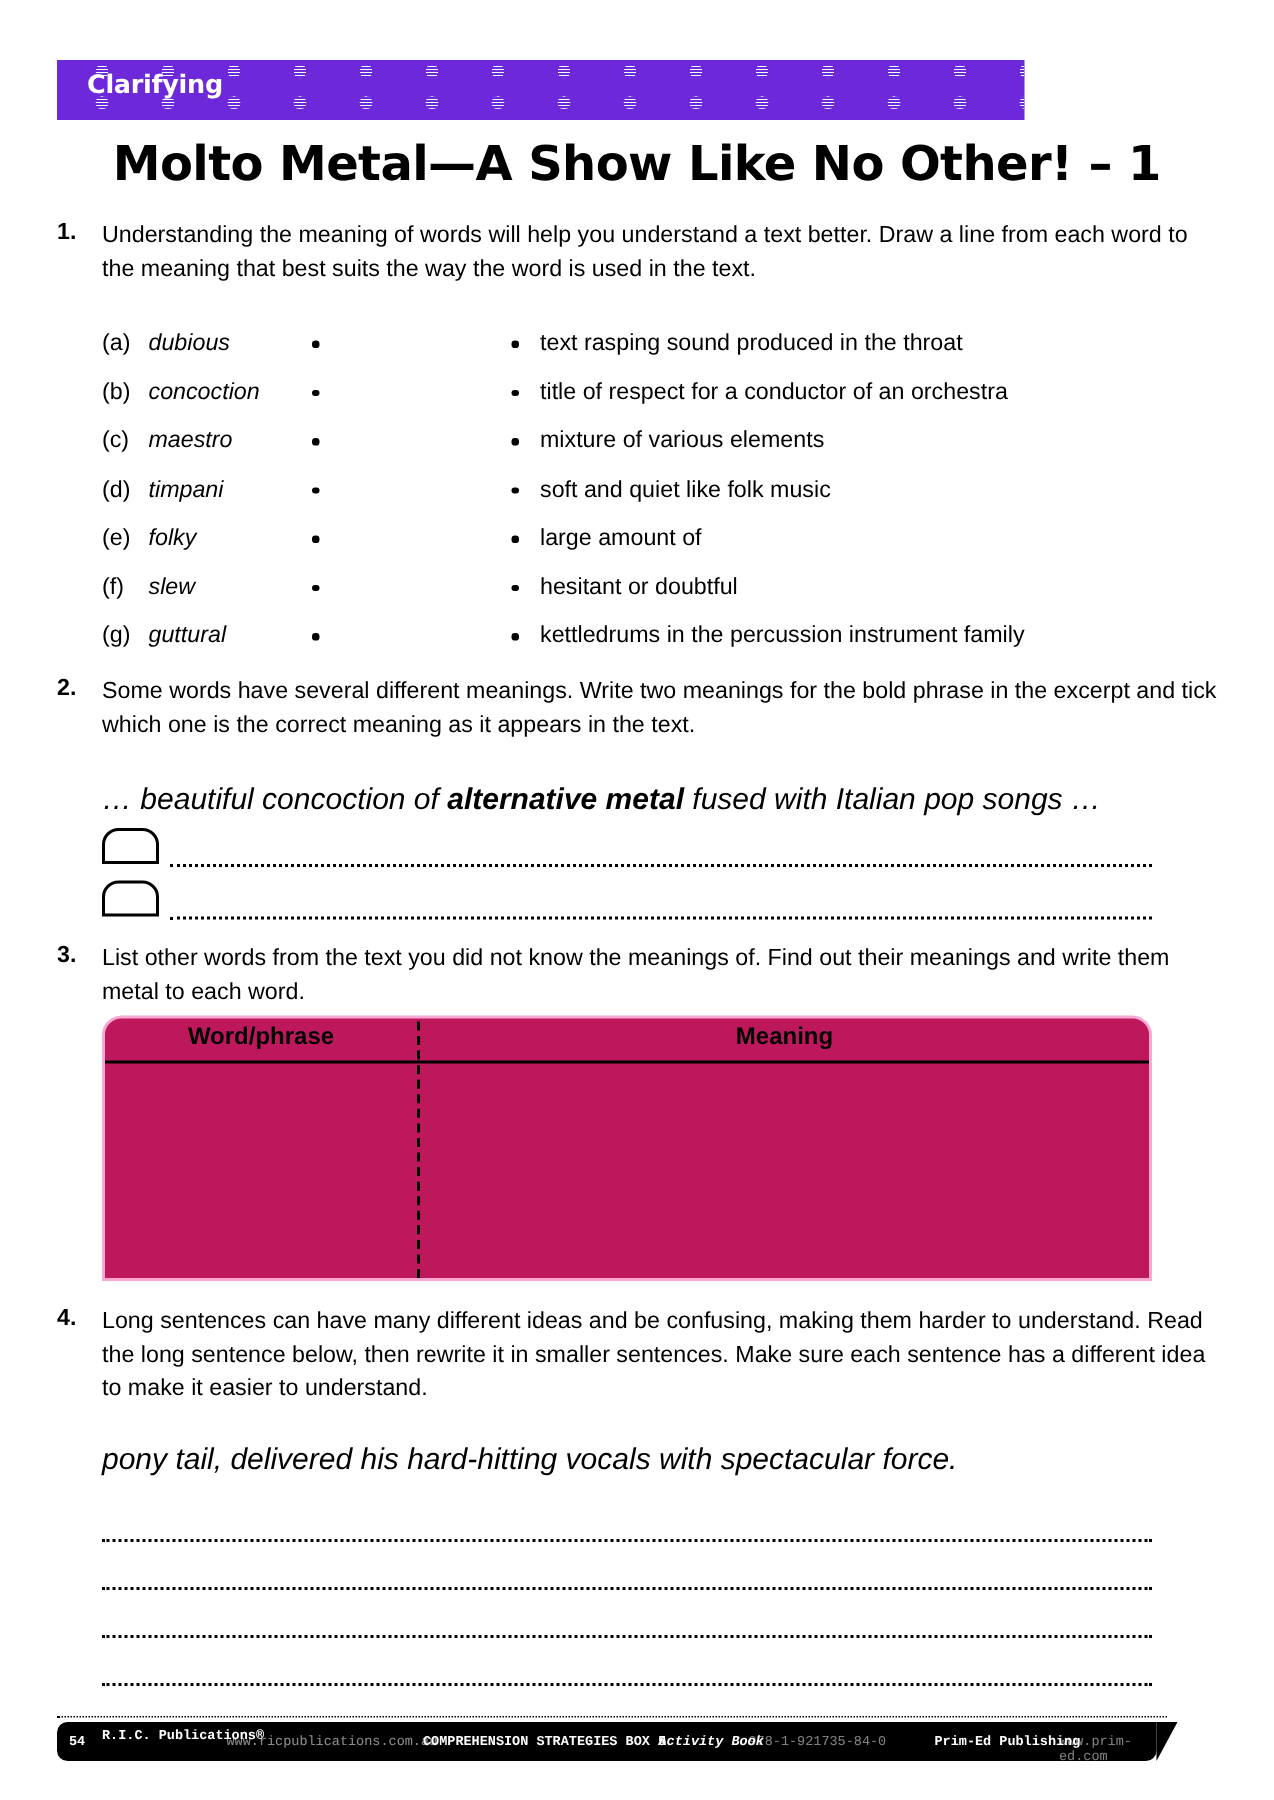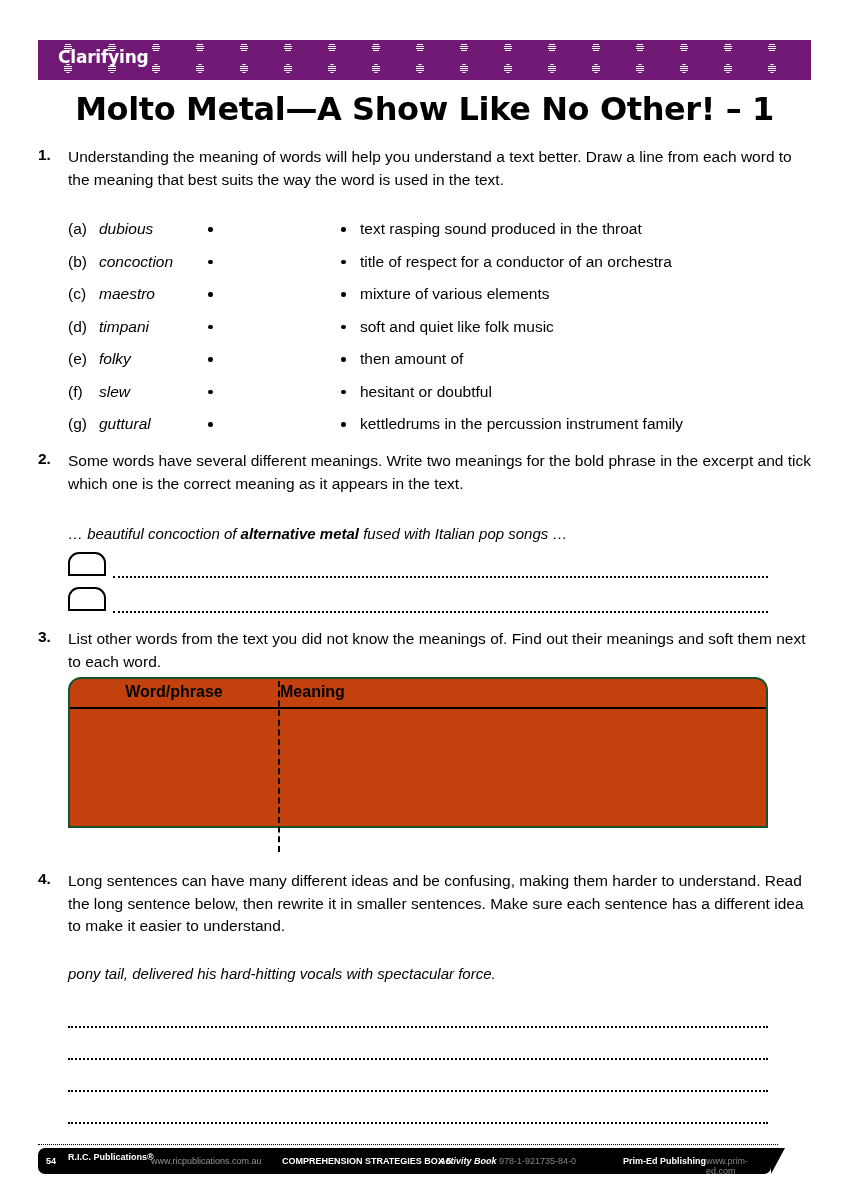--- a/index.html
+++ b/index.html
@@ -23,23 +23,23 @@
     width: 849px;
     height: 1200px;
     background: #ffffff;
   }
 
   
   .banner {
     position: absolute;
     left: 38px;
     top: 40px;
-    width: 773px;
+    width: 645px;
     height: 40px;
-    background: #701a75;
+    background: #6d28d9;
     overflow: hidden;
   }
   .banner-dots {
     position: absolute;
     left: 0; top: 0;
     width: 100%;
     height: 100%;
     background-image:
       radial-gradient(circle at 50% 50%, #ffffff 0 4.2px, transparent 4.4px);
     background-size: 44px 21px;
@@ -140,21 +140,21 @@
   .m-def {
     position: absolute;
     left: 292px;
     top: 0;
   }
 
   
   .excerpt {
     position: absolute;
     left: 68px;
-    font-size: 15px;
+    font-size: 20px;
     font-style: italic;
     line-height: 23px;
     width: 745px;
   }
   .excerpt b { font-weight: bold; font-style: italic; }
 
   
   .tickbox {
     position: absolute;
     width: 38px;
@@ -170,26 +170,26 @@
     height: 0;
     border-top: 2px dotted #000;
   }
 
   
   .tbl {
     position: absolute;
     left: 68px;
     top: 677px;
     width: 700px;
-    height: 151px;
-    border: 2px solid #14532d;
+    height: 177px;
+    border: 2px solid #f9a8d4;
     border-top-left-radius: 13px;
     border-top-right-radius: 13px;
     box-sizing: border-box;
-    background: #c2410c;
+    background: #be185d;
   }
   .tbl-head {
     position: absolute;
     left: 0; top: 0;
     width: 100%;
     height: 30px;
     border-bottom: 2px solid #000;
     box-sizing: border-box;
   }
   .tbl-h1 {
@@ -199,21 +199,21 @@
     width: 208px;
     text-align: center;
     font-size: 16px;
     font-weight: bold;
   }
   .tbl-h2 {
     position: absolute;
     left: 210px;
     top: 4px;
     width: 486px;
-    text-align: left;
+    text-align: center;
     font-size: 16px;
     font-weight: bold;
   }
   .tbl-divider {
     position: absolute;
     left: 208px;
     top: 2px;
     width: 0;
     height: 171px;
     border-left: 2px dashed #000;
@@ -231,21 +231,21 @@
     border-bottom-left-radius: 7px;
     border-bottom-right-radius: 7px;
     overflow: hidden;
   }
   .footer-inner {
     position: relative;
     width: 100%;
     height: 100%;
     color: #ffffff;
     font-size: 9px;
-    font-family: Liberation Sans, sans-serif;
+    font-family: Liberation Mono, monospace;
   }
   .f-page {
     position: absolute; left: 8px; top: 8px; font-weight: bold;
   }
   .f-pub {
     position: absolute; left: 30px; top: 4px; font-weight: bold;
   }
   .f-url1 {
     position: absolute; left: 113px; top: 8px; opacity: .55; text-align: right;
   }
@@ -331,21 +331,21 @@
       <span class="m-dot-left"></span>
       <span class="m-dot-right"></span>
       <span class="m-def">soft and quiet like folk music</span>
     </div>
 
     <div class="match-row">
       <span class="m-letter">(e)</span>
       <span class="m-word">folky</span>
       <span class="m-dot-left"></span>
       <span class="m-dot-right"></span>
-      <span class="m-def">then amount of</span>
+      <span class="m-def">large amount of</span>
     </div>
 
     <div class="match-row">
       <span class="m-letter">(f)</span>
       <span class="m-word">slew</span>
       <span class="m-dot-left"></span>
       <span class="m-dot-right"></span>
       <span class="m-def">hesitant or doubtful</span>
     </div>
 
@@ -369,21 +369,21 @@
   </div>
 
   <div class="tickbox" style="left:68px; top:552px;"></div>
   <div class="dotline" style="left:113px; top:576px; width:655px;"></div>
 
   <div class="tickbox" style="left:68px; top:587px;"></div>
   <div class="dotline" style="left:113px; top:611px; width:655px;"></div>
 
   <div class="q" style="top:628px;">
     <div class="q-num">3.</div>
-    <div class="q-body">List other words from the text you did not know the meanings of. Find out their meanings and soft them next to each word.</div>
+    <div class="q-body">List other words from the text you did not know the meanings of. Find out their meanings and write them metal to each word.</div>
   </div>
 
   <div class="tbl">
     <div class="tbl-head"></div>
     <div class="tbl-h1">Word/phrase</div>
     <div class="tbl-h2">Meaning</div>
     <div class="tbl-divider"></div>
   </div>
 
   <div class="q" style="top:870px;">

